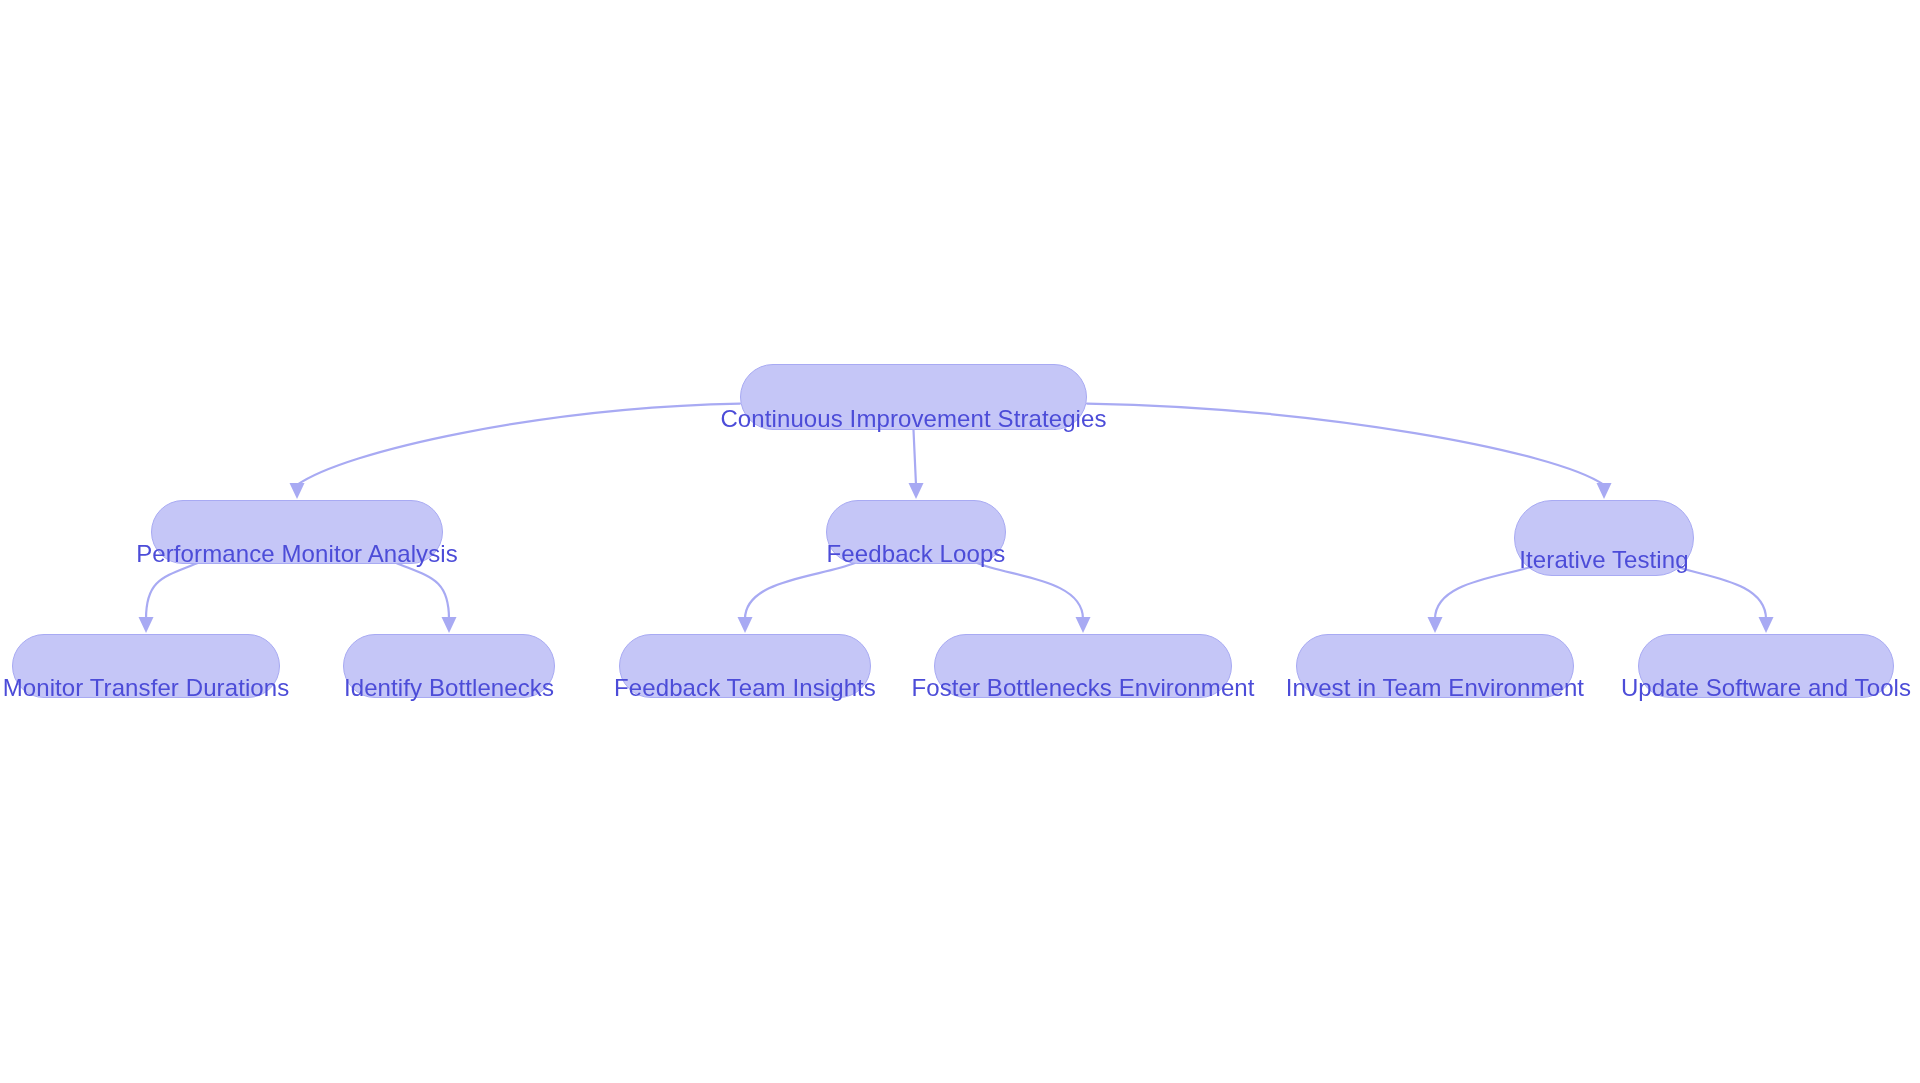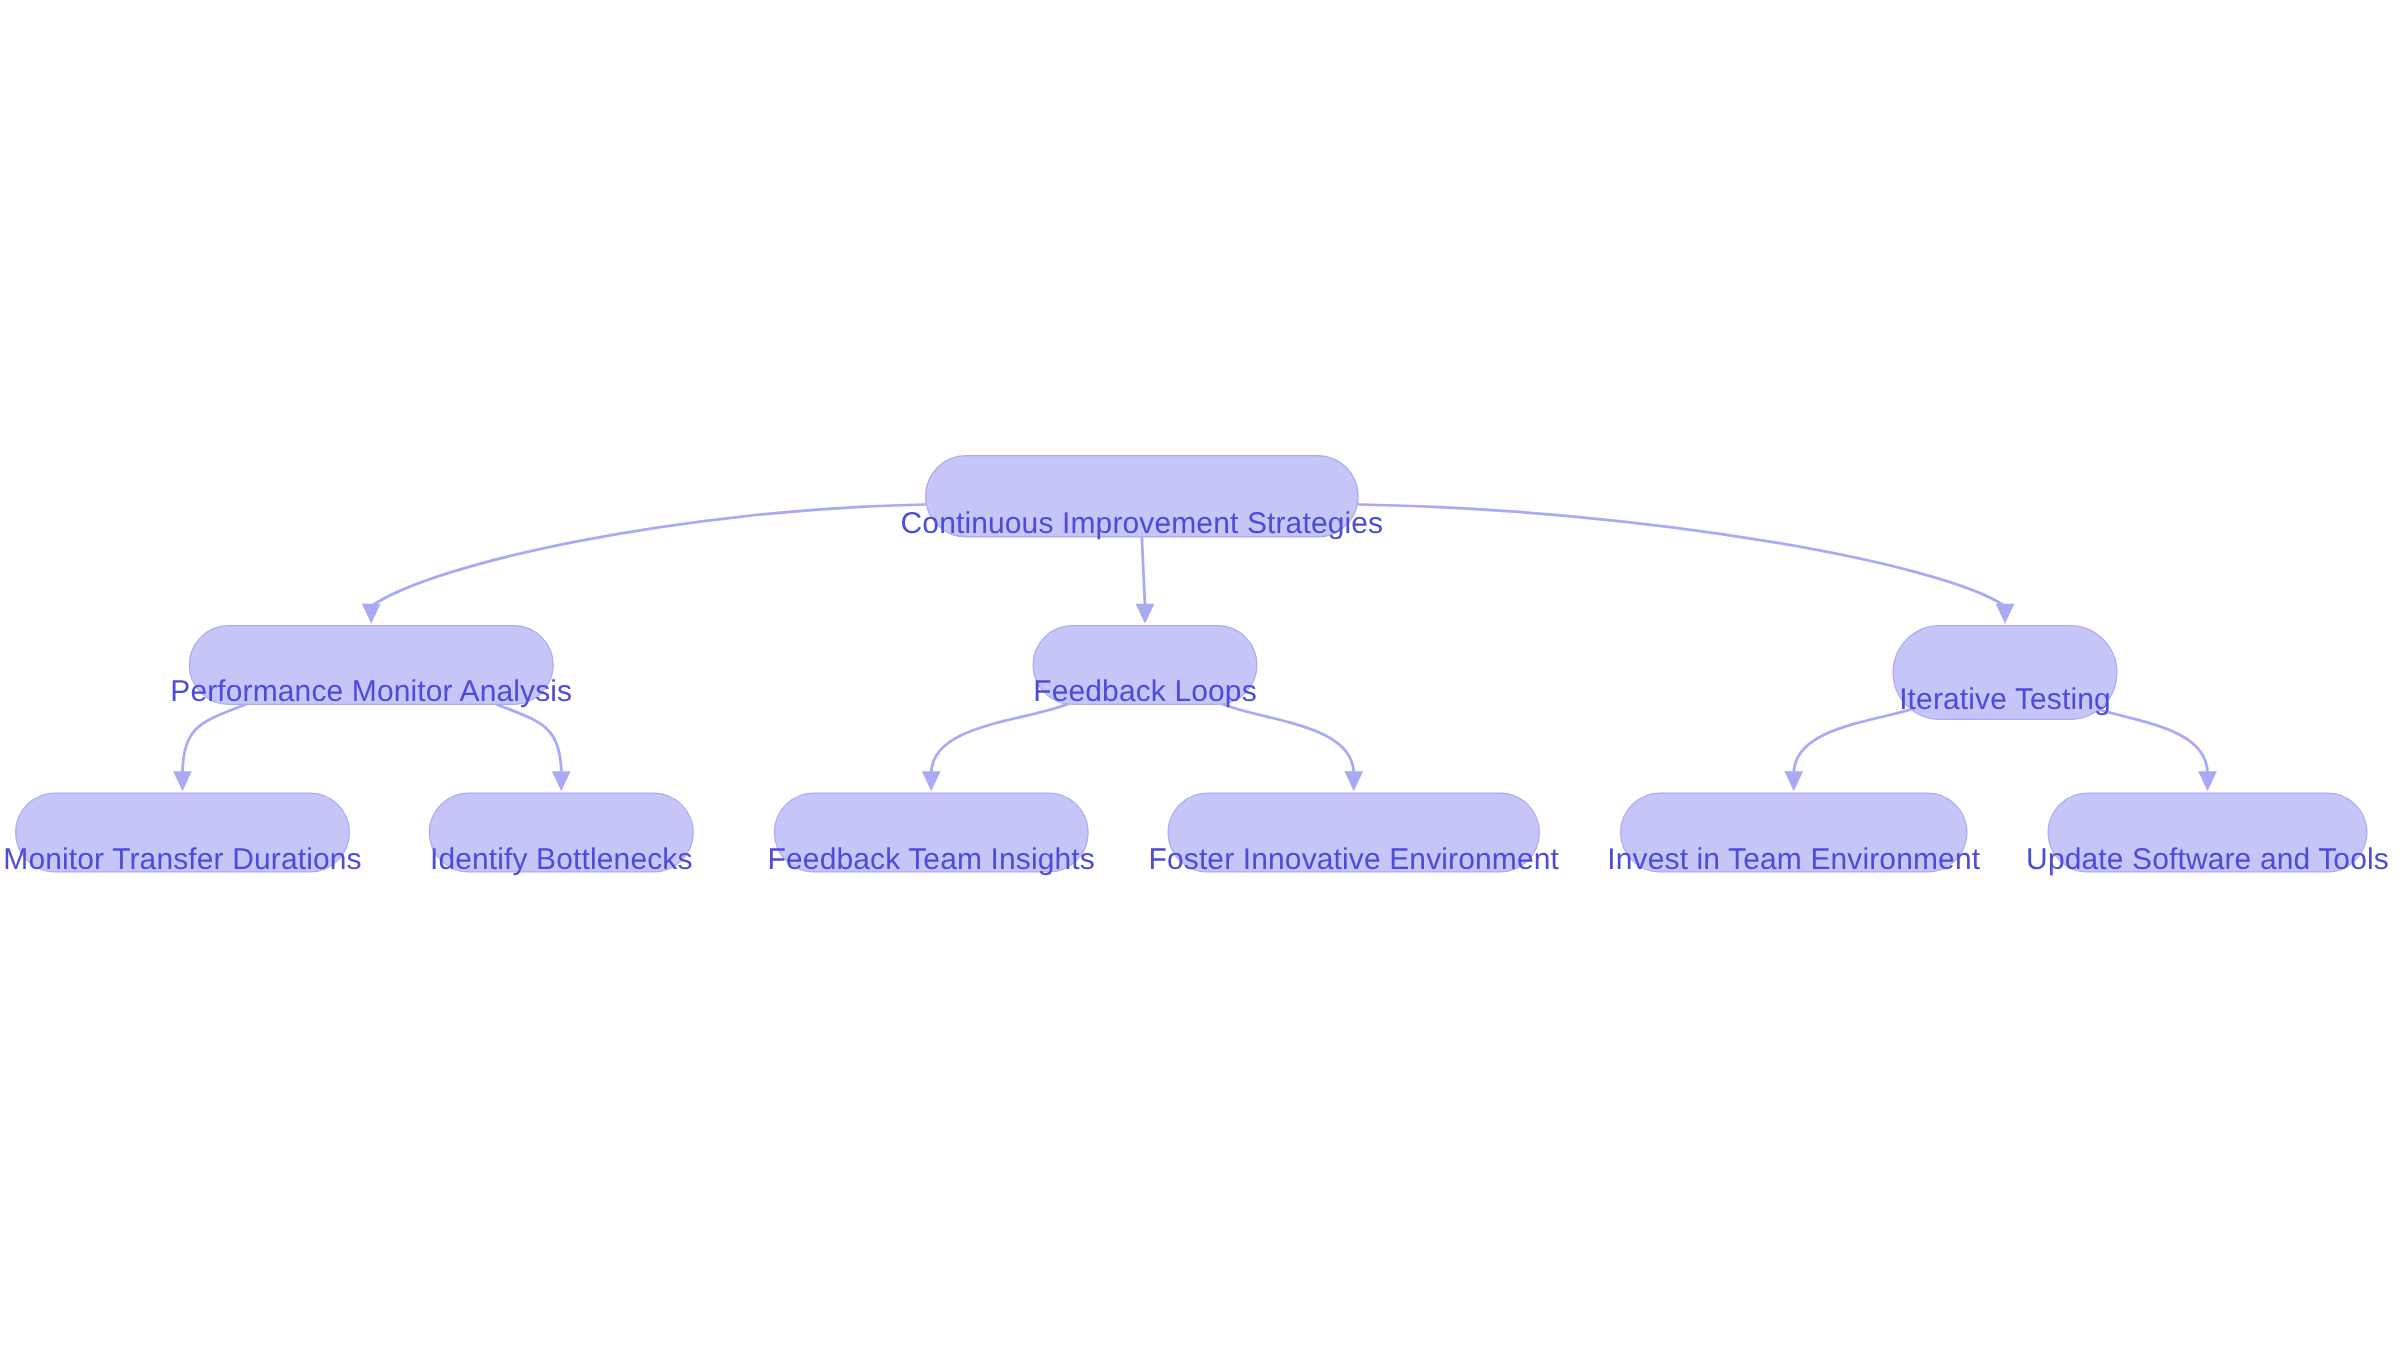--- a/index.html
+++ b/index.html
@@ -94,21 +94,21 @@
       <div class="flow-node" style="left: 12px; top: 634px; width: 268px; height: 64px;">
         <span class="node-label">Monitor Transfer Durations</span>
       </div>
       <div class="flow-node" style="left: 343px; top: 634px; width: 212px; height: 64px; align-items: center;">
         <span class="node-label">Identify Bottlenecks</span>
       </div>
       <div class="flow-node" style="left: 619px; top: 634px; width: 252px; height: 64px;">
         <span class="node-label">Feedback Team Insights</span>
       </div>
       <div class="flow-node" style="left: 934px; top: 634px; width: 298px; height: 64px;">
-        <span class="node-label">Foster Innovative Environment</span>
+        <span class="node-label">Foster Bottlenecks Environment</span>
       </div>
       <div class="flow-node" style="left: 1296px; top: 634px; width: 278px; height: 64px;">
         <span class="node-label">Invest in Team Environment</span>
       </div>
       <div class="flow-node" style="left: 1638px; top: 634px; width: 256px; height: 64px;">
         <span class="node-label">Update Software and Tools</span>
       </div>
     </div>
 
 </div>

